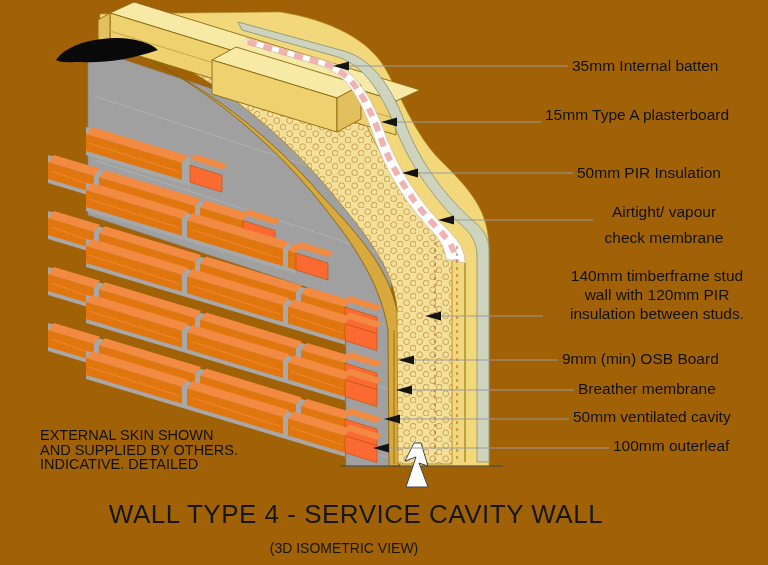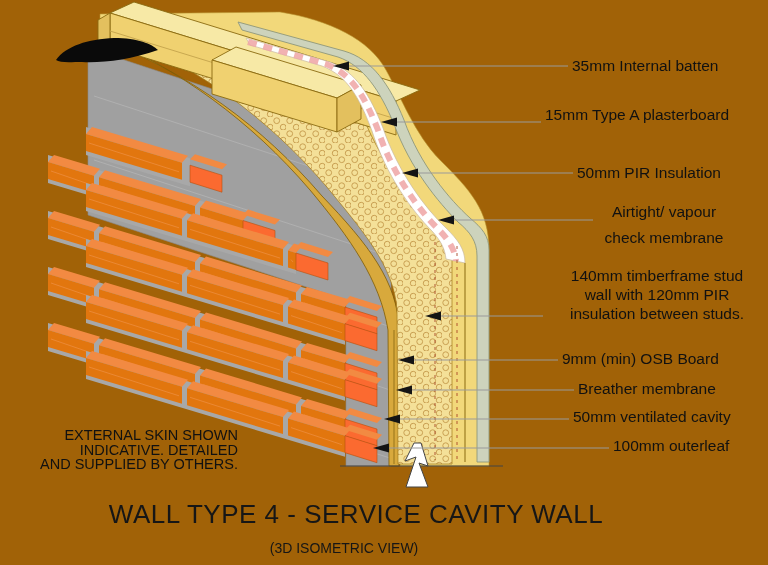--- a/index.html
+++ b/index.html
@@ -1,20 +1,20 @@
 <!DOCTYPE html>
 <html><head>
 <meta charset="utf-8">
 <style>
   html,body{margin:0;padding:0;background:#ffffff;}
   #stage{position:relative;width:768px;height:565px;background:#a16207;overflow:hidden;
          font-family:"Liberation Sans","DejaVu Sans",sans-serif;}
   #diagram-svg{position:absolute;left:0;top:0;}
   .note{position:absolute;left:40px;top:428px;font-size:14.5px;line-height:14.5px;
-        color:#111;letter-spacing:0px;text-align:right;}
+        color:#111;letter-spacing:0px;}
   .title{position:absolute;left:0;top:499px;width:712px;text-align:center;
          font-size:26px;color:#161616;letter-spacing:0.5px;}
   .subtitle{position:absolute;left:0;top:540px;width:688px;text-align:center;
             font-size:14px;color:#161616;}
   text{font-family:"Liberation Sans","DejaVu Sans",sans-serif;}
 </style>
 </head>
 <body>
 
 <div id="stage">
@@ -256,18 +256,18 @@
         <g>
           <line x1="377" y1="448" x2="609" y2="448" stroke="#9A9A9A" stroke-width="1.1"></line>
           <path d="M 373,448 L 389,443.5 L 389,452.5 Z" fill="#141414"></path>
           <text x="613" y="451" font-size="15.5" fill="#111111" text-anchor="start">100mm outerleaf</text>
         </g>
       </g>
   </svg>
 
   <div class="note">
     <div>EXTERNAL SKIN SHOWN</div>
+    <div>AND SUPPLIED BY OTHERS.</div>
     <div>INDICATIVE. DETAILED</div>
-    <div>AND SUPPLIED BY OTHERS.</div>
   </div>
   <div class="title">WALL TYPE 4 - SERVICE CAVITY WALL</div>
   <div class="subtitle">(3D ISOMETRIC VIEW)</div>
 </div>
 
 </body></html>

